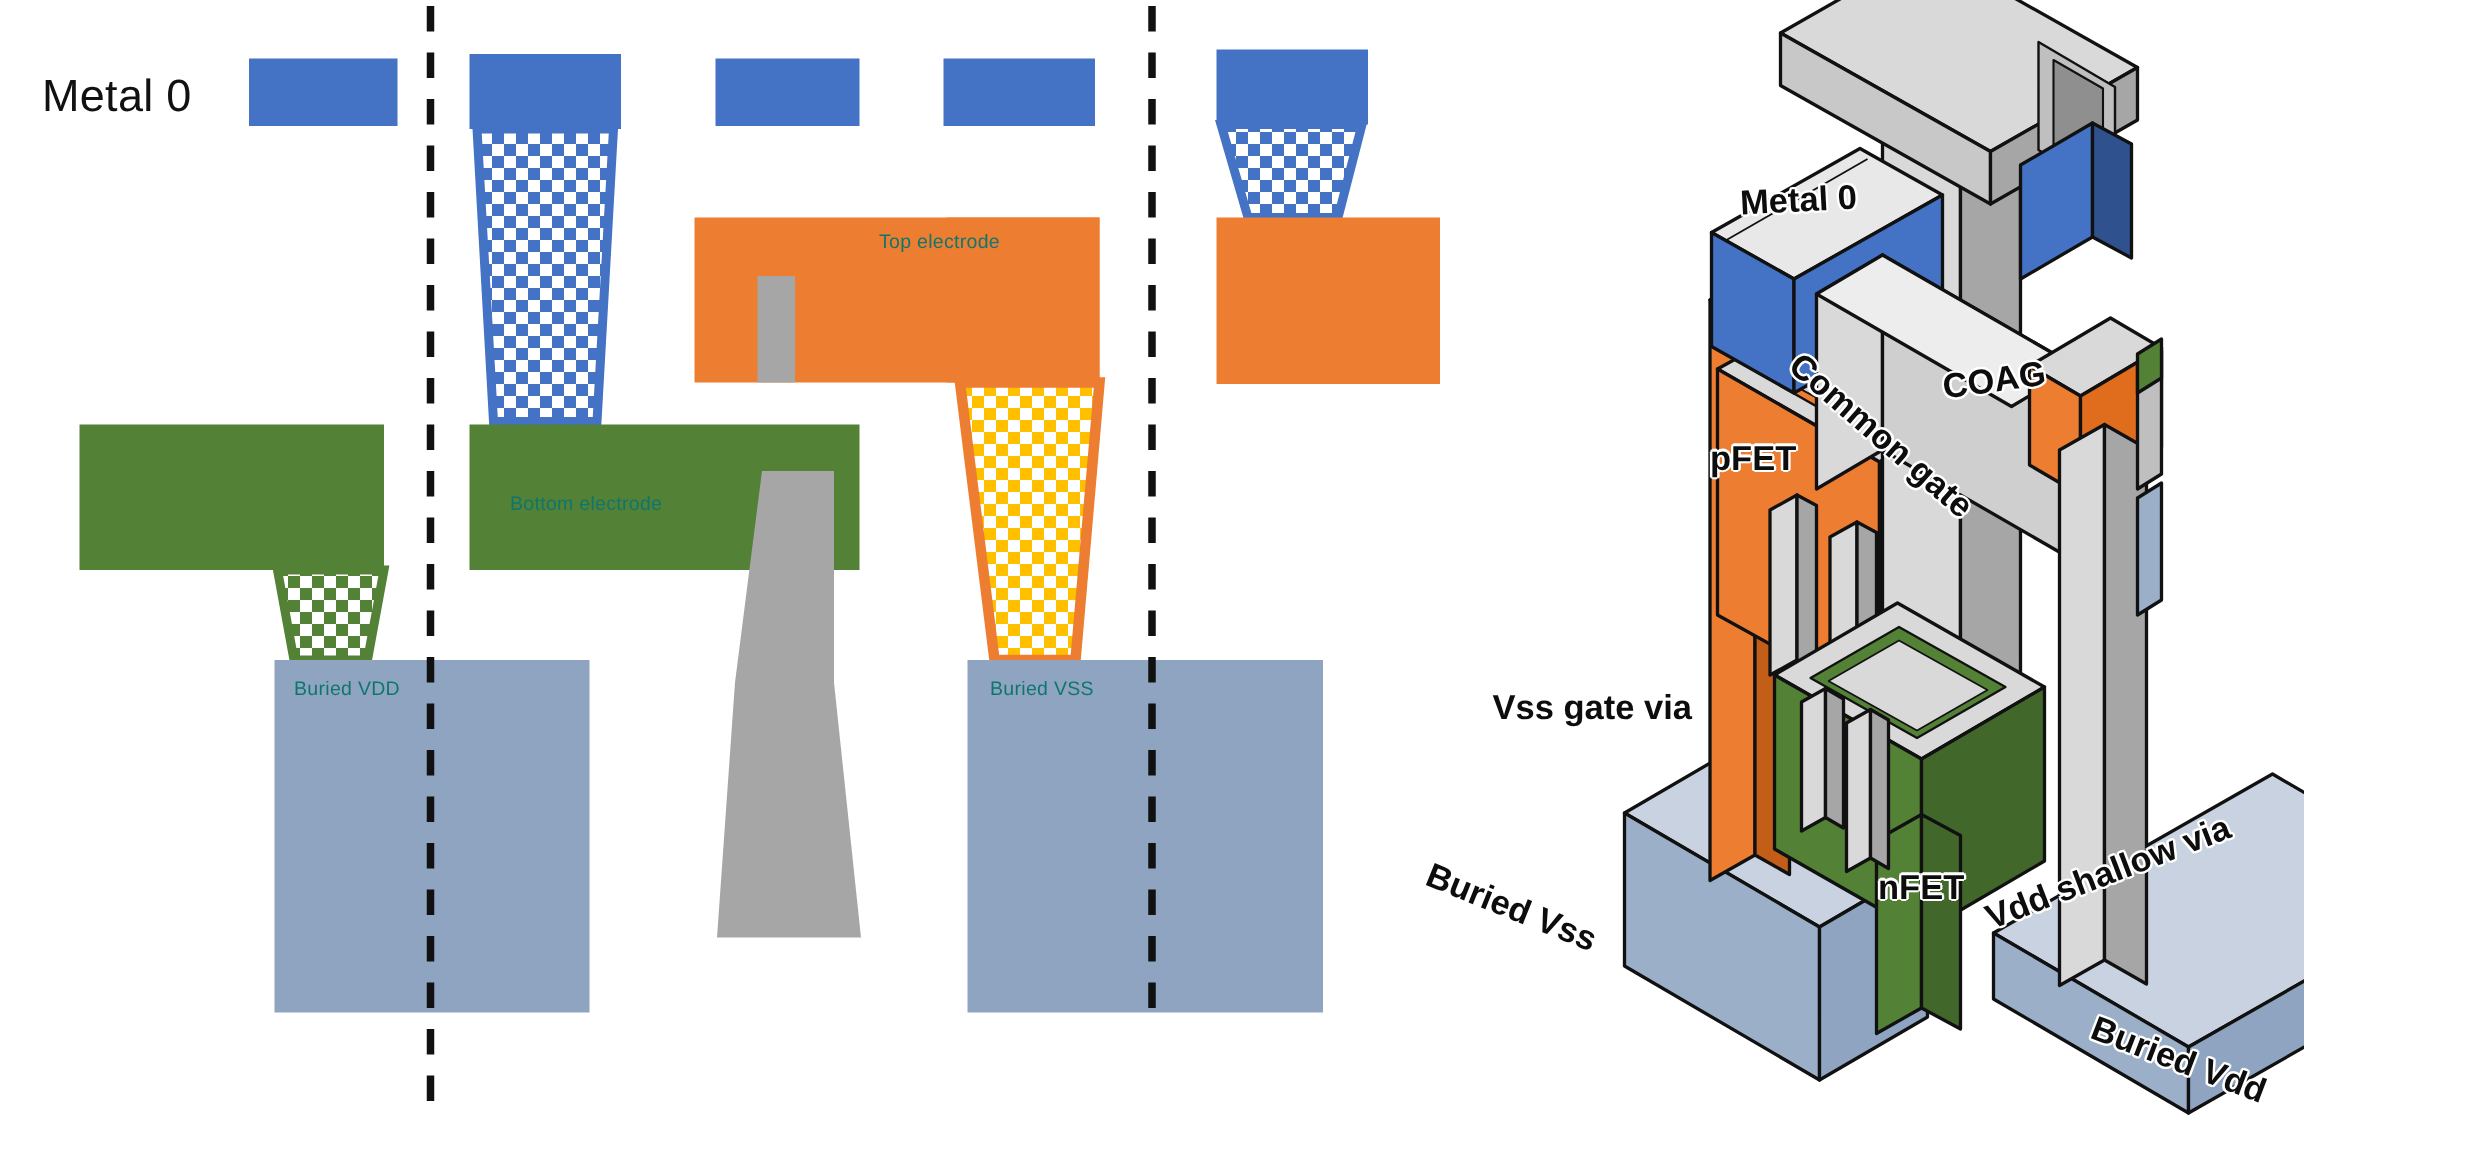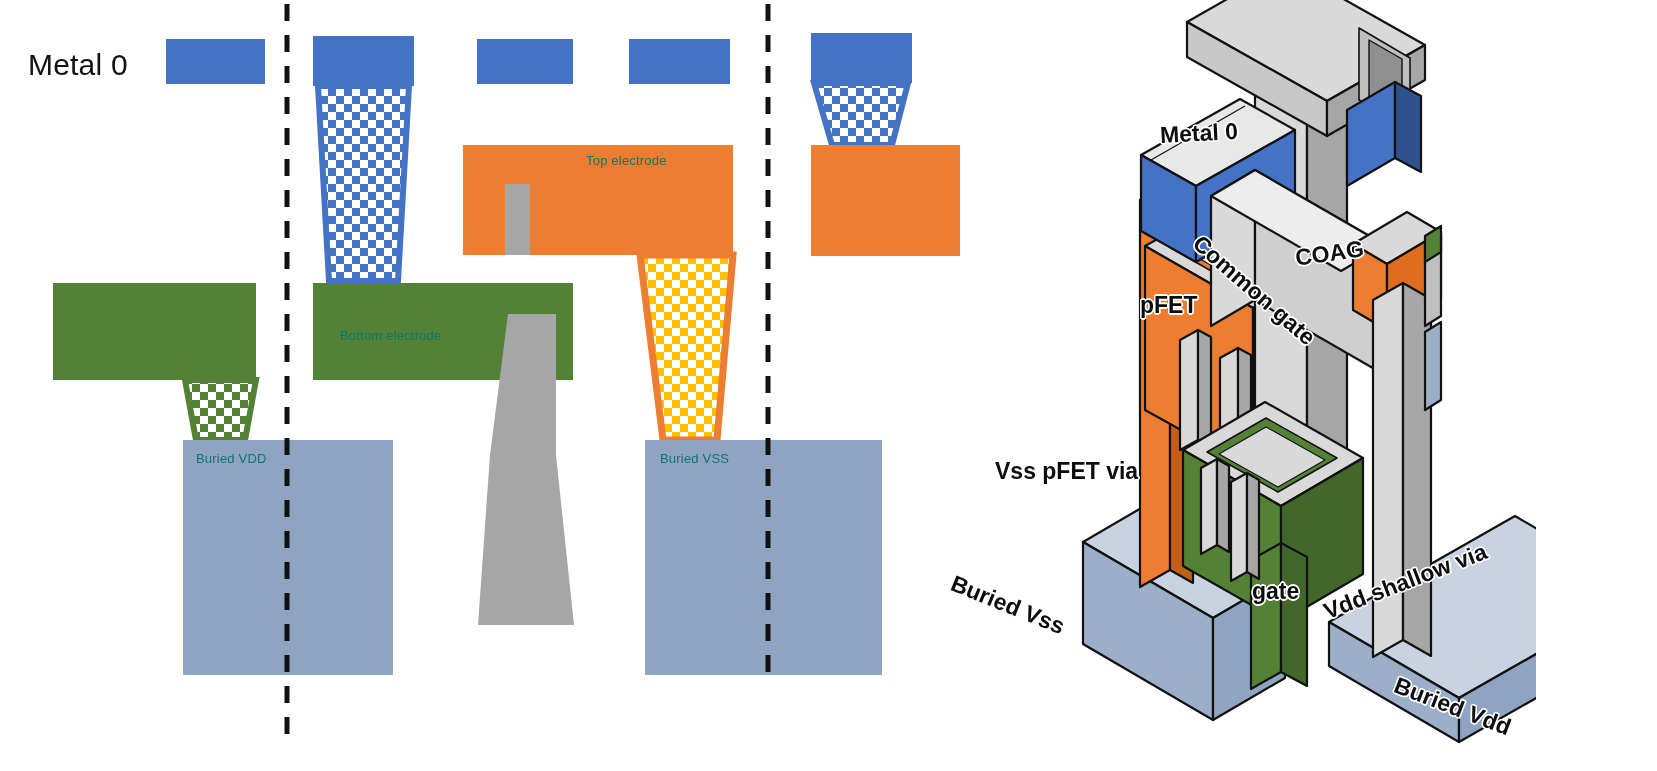--- a/index.html
+++ b/index.html
@@ -204,24 +204,24 @@
     </svg>
 
     <div class="iso-lbl" style="left:205px;top:120px;transform:rotate(-3deg);">Metal 0</div>
 
     <div class="iso-lbl" style="left:340px;top:240px;transform:rotate(-8deg);">COAG</div>
 
     <div class="iso-lbl" style="left:250px;top:230px;transform:rotate(41deg);transform-origin:left top;">Common gate</div>
 
     <div class="iso-lbl" style="left:185px;top:292px;">pFET</div>
 
-    <div class="iso-lbl" style="left:40px;top:458px;">Vss pFET via</div>
+    <div class="iso-lbl" style="left:40px;top:458px;">Vss gate via</div>
 
     <div class="iso-lbl" style="left:2px;top:570px;transform:rotate(22deg);transform-origin:left top;">Buried Vss</div>
 
-    <div class="iso-lbl" style="left:297px;top:578px;">gate</div>
+    <div class="iso-lbl" style="left:297px;top:578px;">nFET</div>
 
     <div class="iso-lbl" style="left:365px;top:600px;transform:rotate(-21deg);transform-origin:left top;">Vdd shallow via</div>
 
     <div class="iso-lbl" style="left:445px;top:672px;transform:rotate(21deg);transform-origin:left top;">Buried Vdd</div>
   </div>
 
 </div>
 
 </body></html>

